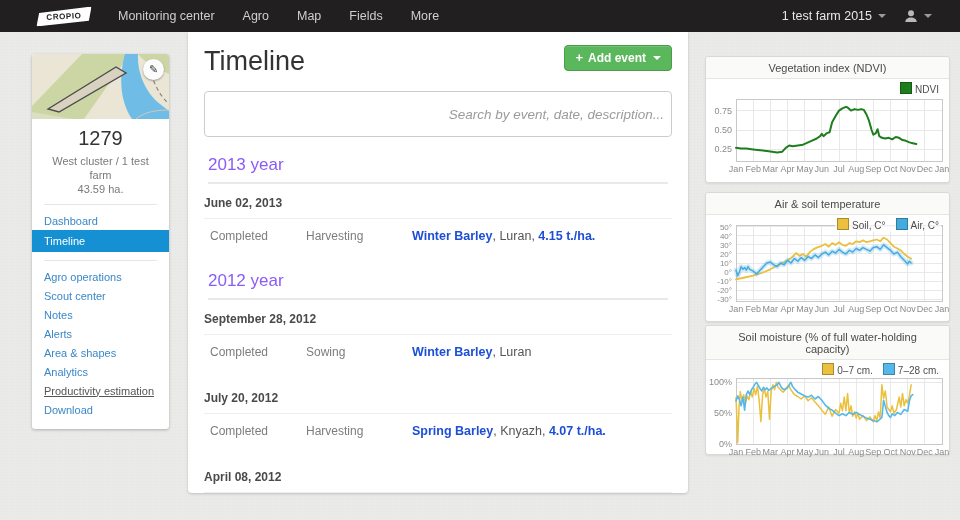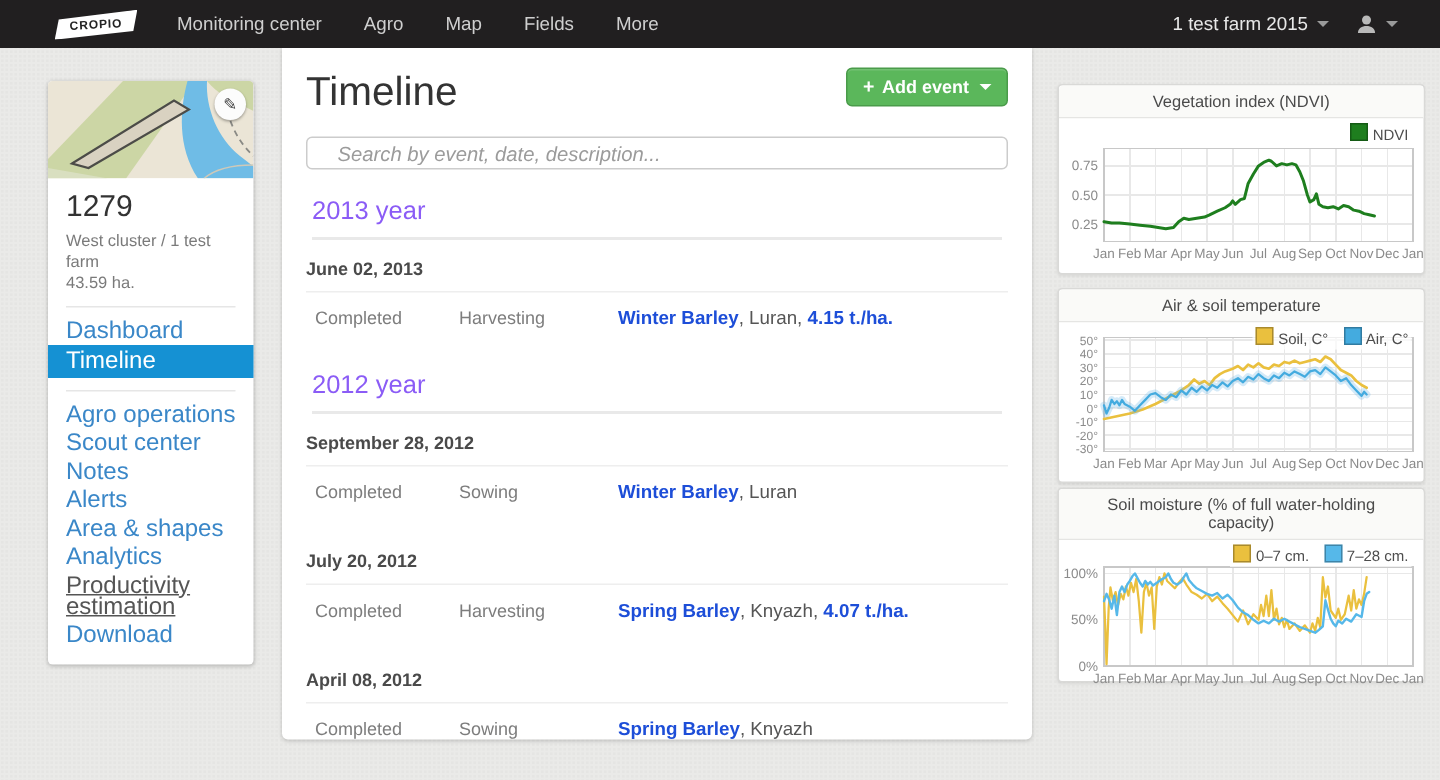--- a/index.html
+++ b/index.html
@@ -22,39 +22,39 @@
   .caret{display:inline-block;width:0;height:0;border-left:4px solid transparent;border-right:4px solid transparent;border-top:4px solid #9a9a9a;margin-left:6px;}
   .user-menu{display:flex;align-items:center;margin-right:28px;cursor:pointer;}
   
   .side-card{position:absolute;left:32px;top:54px;width:137px;background:#fff;border-radius:3px;
     box-shadow:0 1px 3px rgba(0,0,0,0.25);z-index:5;}
   .thumb{position:relative;width:137px;height:65px;border-radius:3px 3px 0 0;overflow:hidden;cursor:pointer;}
   .thumb svg{display:block;}
   .edit-btn{position:absolute;top:5px;right:5px;width:21px;height:21px;border-radius:50%;background:#fcfcfc;
     box-shadow:0 1px 2px rgba(0,0,0,0.35);display:flex;align-items:center;justify-content:center;
     font-size:11px;color:#3a3a3a;cursor:pointer;}
-  .side-head{padding:8px 12px 0;}
+  .side-head{padding:8px 12px 0;text-align:center;}
   .field-id{font-size:20px;color:#333;margin:0 0 4px;font-weight:400;}
   .field-sub{font-size:11px;color:#7a7a7a;line-height:14px;}
   .side-divider{border-top:1px solid #e6e6e6;margin:8px 12px 6px;}
   .menu{padding-bottom:10px;}
-  .menu-item{display:block;font-size:16px;color:#3a87c8;padding:2.5px 12px;line-height:14px;cursor:pointer;text-decoration:none;}
+  .menu-item{display:block;font-size:11px;color:#3a87c8;padding:2.5px 12px;line-height:14px;cursor:pointer;text-decoration:none;}
   .menu-item.selected{background:#1591d3;color:#fff;padding-top:4px;padding-bottom:4px;}
   .menu-item.plain{color:#555;text-decoration:underline;}
   
   .main-card{position:absolute;left:188px;top:32px;width:500px;height:461px;background:#fff;border-radius:0 0 4px 4px;
     box-shadow:0 1px 3px rgba(0,0,0,0.18);box-sizing:border-box;padding:10px 16px 0;overflow:hidden;}
   .main-head{display:flex;align-items:flex-start;justify-content:space-between;}
   .page-title{font-size:27px;font-weight:400;color:#333;margin:4px 0 14px;}
   .add-btn{margin-top:3px;background:#5bb75b;border:1px solid #4a9b4a;border-radius:4px;color:#fff;
     font-size:12px;font-weight:bold;padding:4px 10px 5px;cursor:pointer;display:flex;align-items:center;box-shadow:inset 0 1px 0 rgba(255,255,255,.15);}
   .add-btn .plus{font-size:13px;margin-right:5px;font-weight:bold;}
   .add-btn .caret{border-top-color:#fff;margin-left:7px;}
-  .search-input{width:100%;box-sizing:border-box;height:22px;border:1px solid #ccc;border-radius:4px;
-    padding:0 20px;font-size:13.5px;font-style:italic;color:#555;outline:none;font-family:inherit;}
+  .search-input{width:100%;box-sizing:border-box;height:46px;border:1px solid #ccc;border-radius:4px;
+    padding:0 7px;font-size:13.5px;font-style:italic;color:#555;outline:none;font-family:inherit;text-align:right;}
   .search-input::placeholder{color:#9b9b9b;font-style:italic;}
   .year-head{font-size:17px;font-weight:400;color:#8b5cf6;margin:18px 4px 0;padding-bottom:7px;border-bottom:2px solid #e9e9e9;}
   .event{margin-top:0;}
   .event + .event{margin-top:10px;}
   .event-date{font-size:12px;font-weight:bold;color:#4a4a4a;padding:12px 0 8px;border-bottom:1px solid #eee;}
   .event-row{display:flex;padding:10px 0 10px;font-size:12px;color:#7d7d7d;cursor:pointer;}
   .event-row .c1{width:96px;padding-left:6px;flex:none;}
   .event-row .c2{width:106px;flex:none;}
   .event-row .c3{flex:1;font-size:12.5px;color:#555;}
   .event-row .c3 b{color:#1d4ed8;}

